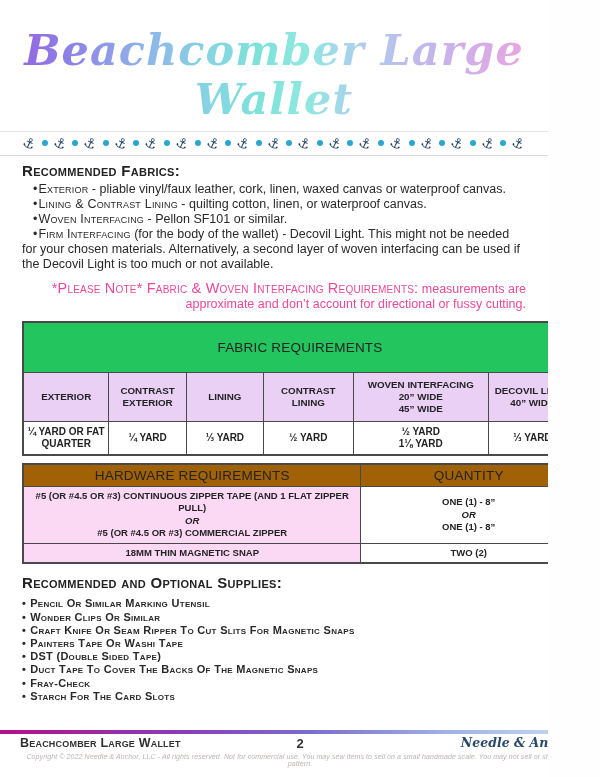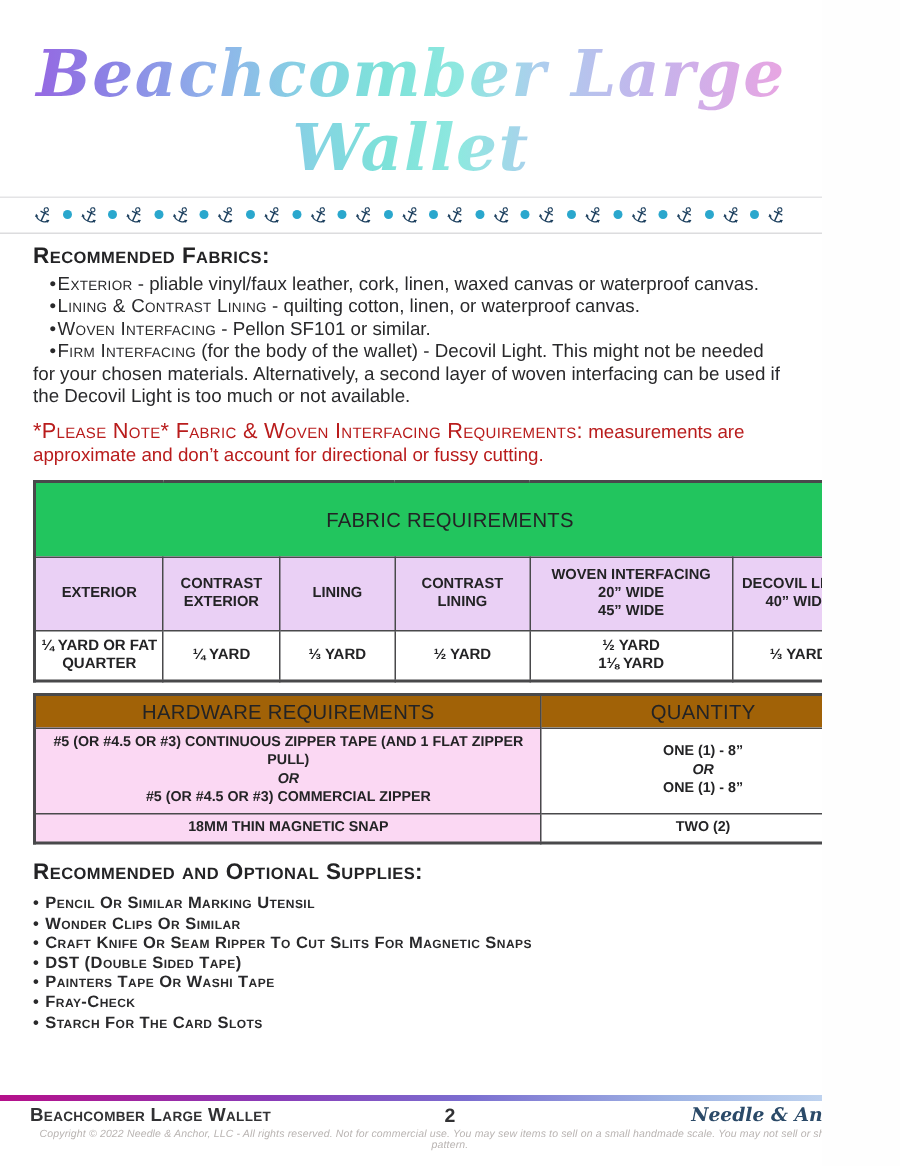--- a/index.html
+++ b/index.html
@@ -32,21 +32,21 @@
   
   .content{padding:6px 22px 0;}
   .section-heading{
     margin:0 0 3px;font-size:15px;font-weight:bold;color:#232325;
     font-variant:small-caps;letter-spacing:.3px;
   }
   ul.plain{list-style:none;margin:0;padding:0;}
   .fab-item{font-size:12.5px;line-height:15px;text-indent:11px;color:#29292b;}
   .fab-item .bullet{margin-right:1px;}
   .fab-lead{font-variant:small-caps;letter-spacing:.2px;}
-  .note{margin:9px 0 0;font-size:12.5px;line-height:15px;color:#b91c1c;}
+  .note{margin:9px 0 0;font-size:12.5px;line-height:15px;color:#ec4899;text-align:right;}
   .note-lead{font-variant:small-caps;font-size:14.5px;letter-spacing:.2px;}
 
   
   table{border-collapse:collapse;width:556px;table-layout:fixed;}
   td{border:1.5px solid #49494b;text-align:center;vertical-align:middle;color:#232325;}
   .tbl{margin-top:9px;border:2px solid #49494b;}
   .fab-title{background:#22c55e;font-weight:normal;font-size:13.5px;padding:17px 2px;letter-spacing:.2px;}
   .fab-head td{background:#ead0f5;font-weight:bold;font-size:9.8px;padding:6px 2px;white-space:pre-line;line-height:12px;}
   .fab-val td{background:#ffffff;font-weight:bold;font-size:10px;padding:4px 2px;white-space:pre-line;line-height:12px;}
   .hw-tbl{margin-top:7px;}
@@ -199,22 +199,23 @@
         <td class="hw-qty">TWO (2)</td>
       </tr>
     </tbody>
       </table>
 
     <h2 class="section-heading sup-heading">Recommended and Optional Supplies:</h2>
     <ul class="plain">
       <li class="sup-item"><span class="bullet">•</span><span>Pencil Or Similar Marking Utensil</span></li>
       <li class="sup-item"><span class="bullet">•</span><span>Wonder Clips Or Similar</span></li>
       <li class="sup-item"><span class="bullet">•</span><span>Craft Knife Or Seam Ripper To Cut Slits For Magnetic Snaps</span></li>
+      <li class="sup-item"><span class="bullet">•</span><span>Painters Tape Or Washi Tape</span></li>
       <li class="sup-item"><span class="bullet">•</span><span>DST (Double Sided Tape)</span></li>
-      <li class="sup-item"><span class="bullet">•</span><span>Painters Tape Or Washi Tape</span></li>
+      <li class="sup-item"><span class="bullet">•</span><span>Duct Tape To Cover The Backs Of The Magnetic Snaps</span></li>
       <li class="sup-item"><span class="bullet">•</span><span>Fray-Check</span></li>
       <li class="sup-item"><span class="bullet">•</span><span>Starch For The Card Slots</span></li>
     </ul>
   </div>
 
   <footer>
     <div class="footer-bar"></div>
     <div class="footer-row">
       <div class="footer-name">Beachcomber Large Wallet</div>
       <div class="footer-page">2</div>

